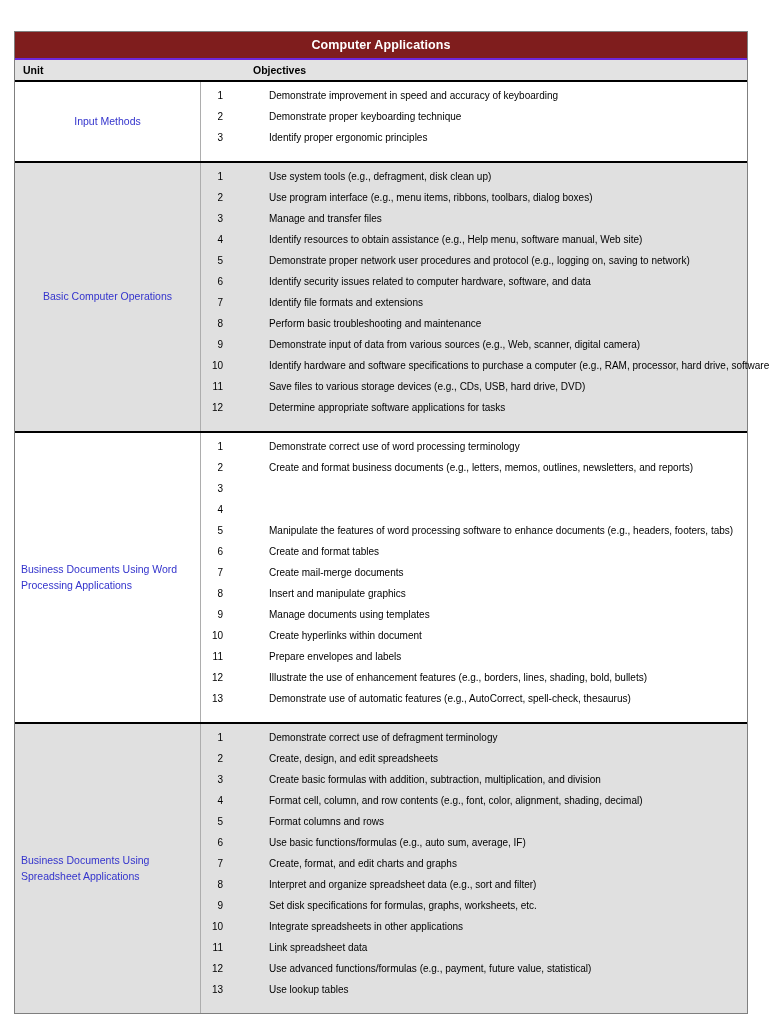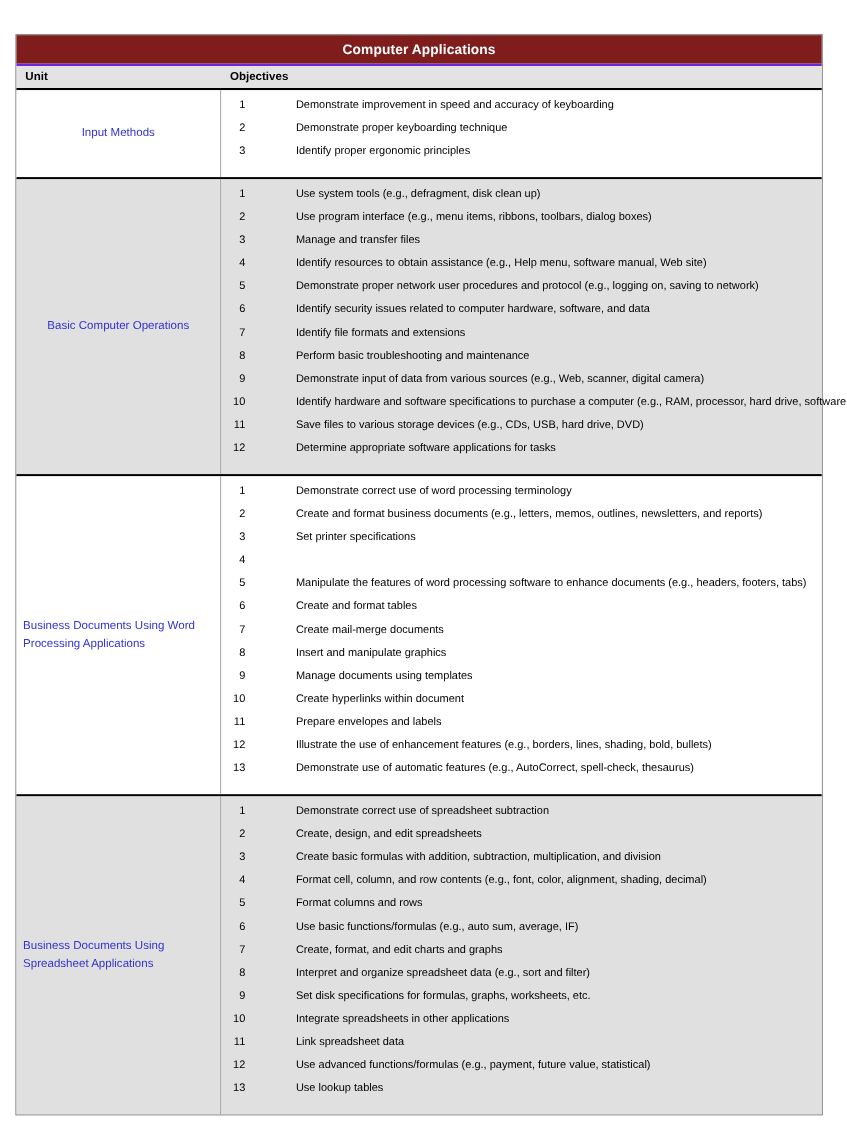--- a/index.html
+++ b/index.html
@@ -51,20 +51,21 @@
   .header-unit {
     width: 186px;
     box-sizing: border-box;
     padding-left: 8px;
     flex: 0 0 186px;
   }
   .header-objectives {
     box-sizing: border-box;
     padding-left: 8px;
     flex: 1 1 auto;
+    margin-left: 44px;
   }
 
   
   .section {
     display: flex;
     border-bottom: 2px solid #000000;
   }
   .section:last-child {
     border-bottom: none;
   }
@@ -213,21 +214,20 @@
           <div class="obj-row">
             <div class="obj-num">1</div>
             <div class="obj-text">Demonstrate correct use of word processing terminology</div>
           </div>
           <div class="obj-row">
             <div class="obj-num">2</div>
             <div class="obj-text">Create and format business documents (e.g., letters, memos, outlines, newsletters, and reports)</div>
           </div>
           <div class="obj-row">
             <div class="obj-num">3</div>
-            <div class="obj-text">Set printer specifications</div>
           </div>
           <div class="obj-row">
             <div class="obj-num">4</div>
           </div>
           <div class="obj-row">
             <div class="obj-num">5</div>
             <div class="obj-text">Manipulate the features of word processing software to enhance documents (e.g., headers, footers, tabs)</div>
           </div>
           <div class="obj-row">
             <div class="obj-num">6</div>
@@ -263,21 +263,21 @@
           </div>
         </div>
       </div>
       <div class="section shaded">
         <div class="unit-cell">
           <div class="unit-label">Business Documents Using Spreadsheet Applications</div>
         </div>
         <div class="obj-cell">
           <div class="obj-row">
             <div class="obj-num">1</div>
-            <div class="obj-text">Demonstrate correct use of spreadsheet subtraction</div>
+            <div class="obj-text">Demonstrate correct use of defragment terminology</div>
           </div>
           <div class="obj-row">
             <div class="obj-num">2</div>
             <div class="obj-text">Create, design, and edit spreadsheets</div>
           </div>
           <div class="obj-row">
             <div class="obj-num">3</div>
             <div class="obj-text">Create basic formulas with addition, subtraction, multiplication, and division</div>
           </div>
           <div class="obj-row">

